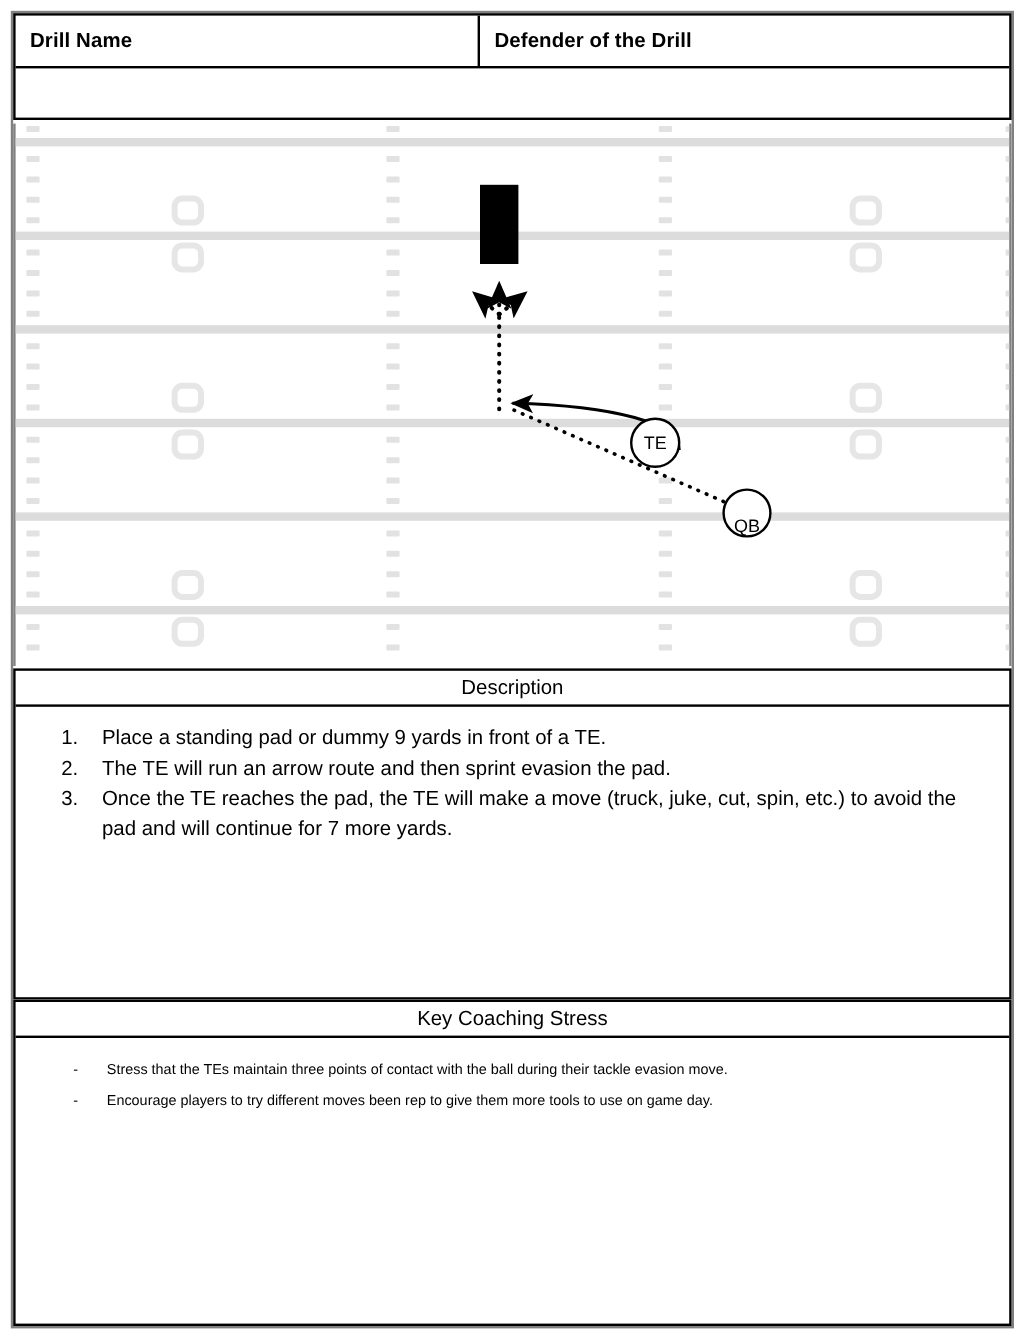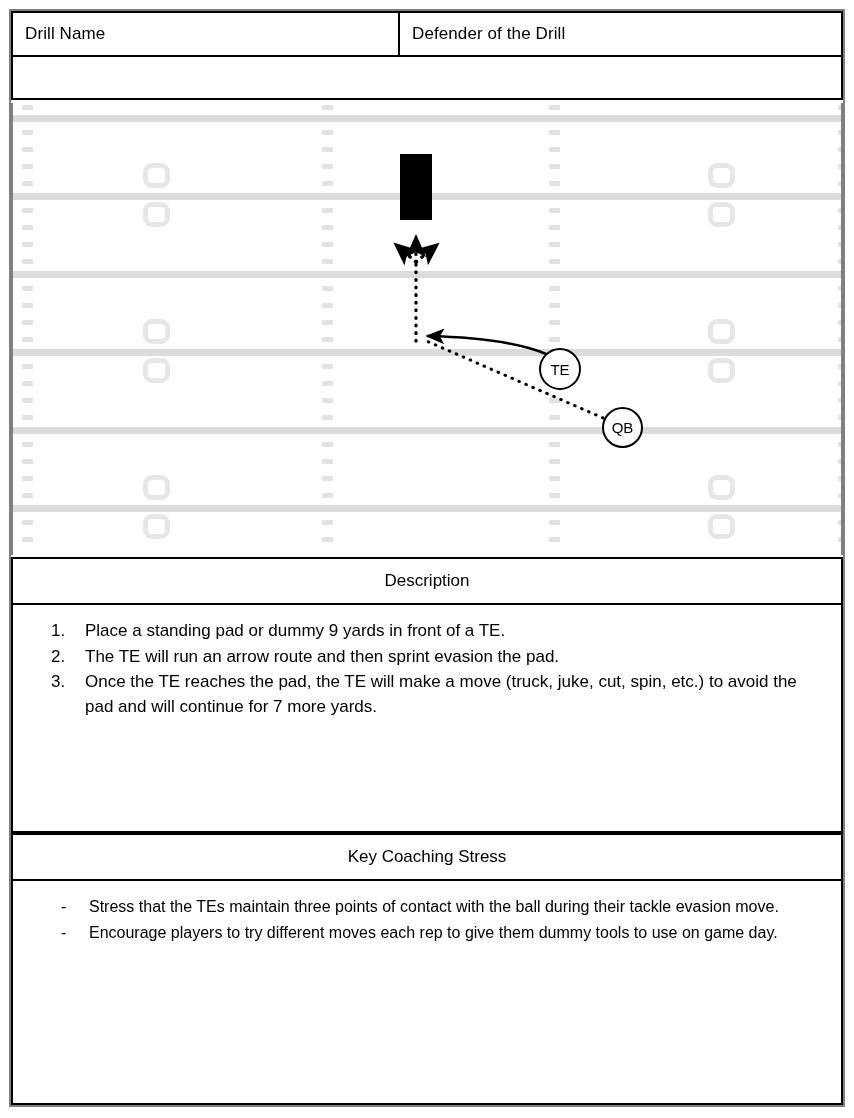--- a/index.html
+++ b/index.html
@@ -59,21 +59,21 @@
   }
   .cell-right {
     flex: 1;
     box-sizing: border-box;
     display: flex;
     align-items: center;
     padding-left: 12px;
   }
   .th-text {
     font-size: 17px;
-    font-weight: normal;
+    font-weight: bold;
     letter-spacing: 0.1px;
   }
   .drill-name-text { font-size: 17px; }
   .purpose-text { font-size: 12.5px; }
 
   
   .field {
     position: absolute;
     left: 11px;
     top: 103px;
@@ -134,21 +134,21 @@
   
   .section {
     position: absolute;
     left: 11px;
     width: 832px;
     box-sizing: border-box;
     border: 2px solid #000000;
     background: #ffffff;
   }
   .section-title {
-    height: 46px;
+    height: 30px;
     box-sizing: border-box;
     border-bottom: 2px solid #000000;
     display: flex;
     align-items: center;
     justify-content: center;
     font-size: 17px;
   }
   .section-body {
     padding: 14px 18px 10px 18px;
   }
@@ -175,21 +175,21 @@
     text-align: left;
   }
 
   ul.bullets {
     margin: 0;
     padding: 0 0 0 58px;
     list-style: none;
   }
   ul.bullets > li {
     position: relative;
-    font-size: 16px;
+    font-size: 12px;
     line-height: 24.5px;
     margin-bottom: 1px;
     padding-right: 26px;
   }
   ul.bullets > li::before {
     content: "-";
     position: absolute;
     left: -28px;
   }
 </style>
@@ -344,24 +344,24 @@
 
       <path d="M 403 238 L 403 159" fill="none" stroke="#000000" stroke-width="3.4" stroke-linecap="round" stroke-dasharray="0.6 7"></path>
 
       <g>
         <path d="M 403 159 L 403 133" fill="none" stroke="#000000" stroke-width="3.4" stroke-linecap="round" stroke-dasharray="0.6 7" marker-end="url(#fanArrow)"></path>
         <path d="M 403 159 L 382 141" fill="none" stroke="#000000" stroke-width="3.4" stroke-linecap="round" stroke-dasharray="0.6 7" marker-end="url(#fanArrow)"></path>
         <path d="M 403 159 L 425 141" fill="none" stroke="#000000" stroke-width="3.4" stroke-linecap="round" stroke-dasharray="0.6 7" marker-end="url(#fanArrow)"></path>
       </g>
     </svg>
 
-    <div class="player-marker" style="left:526px; top:245px; width:38px; height:38px;">
+    <div class="player-marker" style="left:512px; top:245px; width:38px; height:38px;">
       <span>TE</span>
     </div>
-    <div class="player-marker" style="left:589px; top:304px; width:37px; height:37px;">
+    <div class="player-marker" style="left:589px; top:304px; width:37px; height:37px;align-items:flex-end;">
       <span>QB</span>
     </div>
   </div>
 
   <div class="section" style="top:557px; height:276px;">
     <div class="section-title">
       <span>Description</span>
     </div>
     <div class="section-body">
       <ol class="steps" id="desc-steps">
@@ -372,18 +372,18 @@
     </div>
   </div>
 
   <div class="section" style="top:833px; height:272px;">
     <div class="section-title">
       <span>Key Coaching Stress</span>
     </div>
     <div class="section-body">
       <ul class="bullets" id="coach-points">
           <li>Stress that the TEs maintain three points of contact with the ball during their tackle evasion move.</li>
-          <li>Encourage players to try different moves each rep to give them dummy tools to use on game day.</li>
+          <li>Encourage players to try different moves been rep to give them more tools to use on game day.</li>
         </ul>
     </div>
   </div>
 
 </div>
 
 </body></html>

